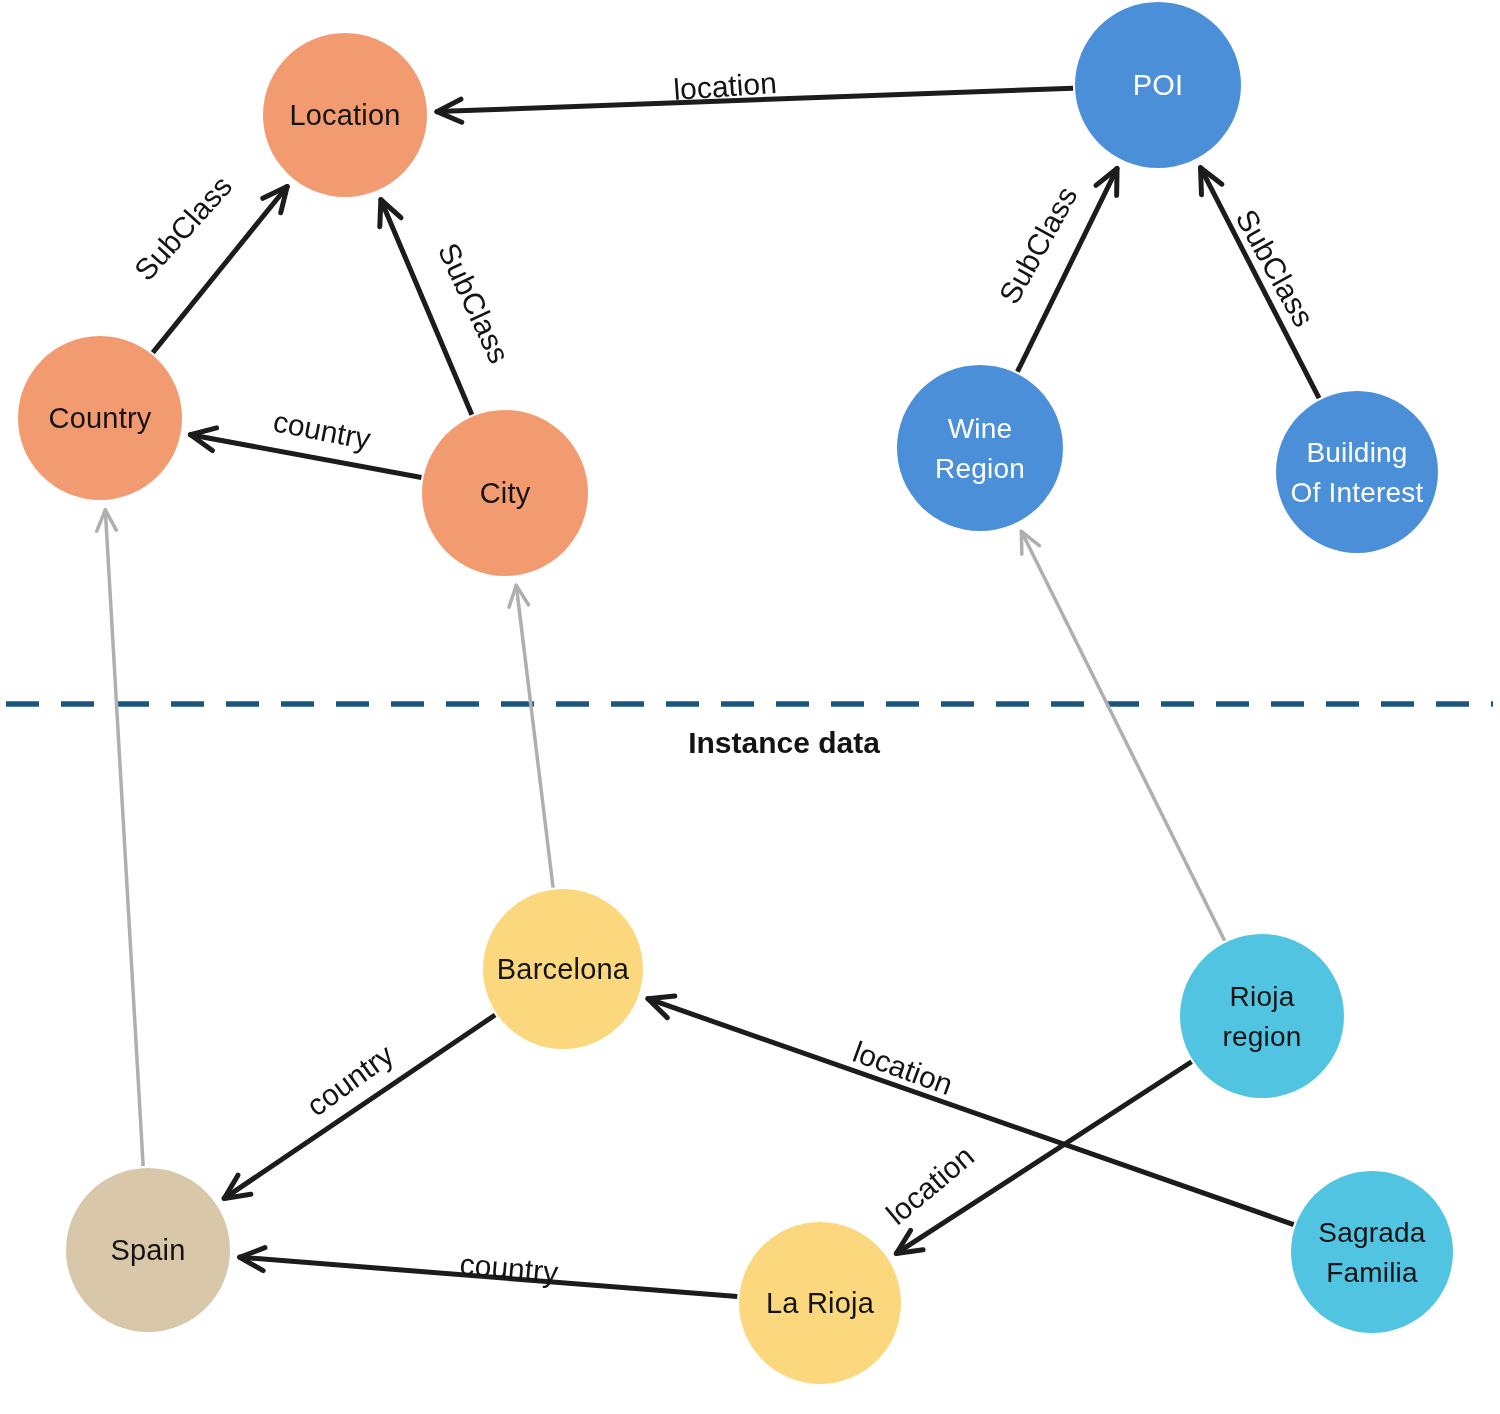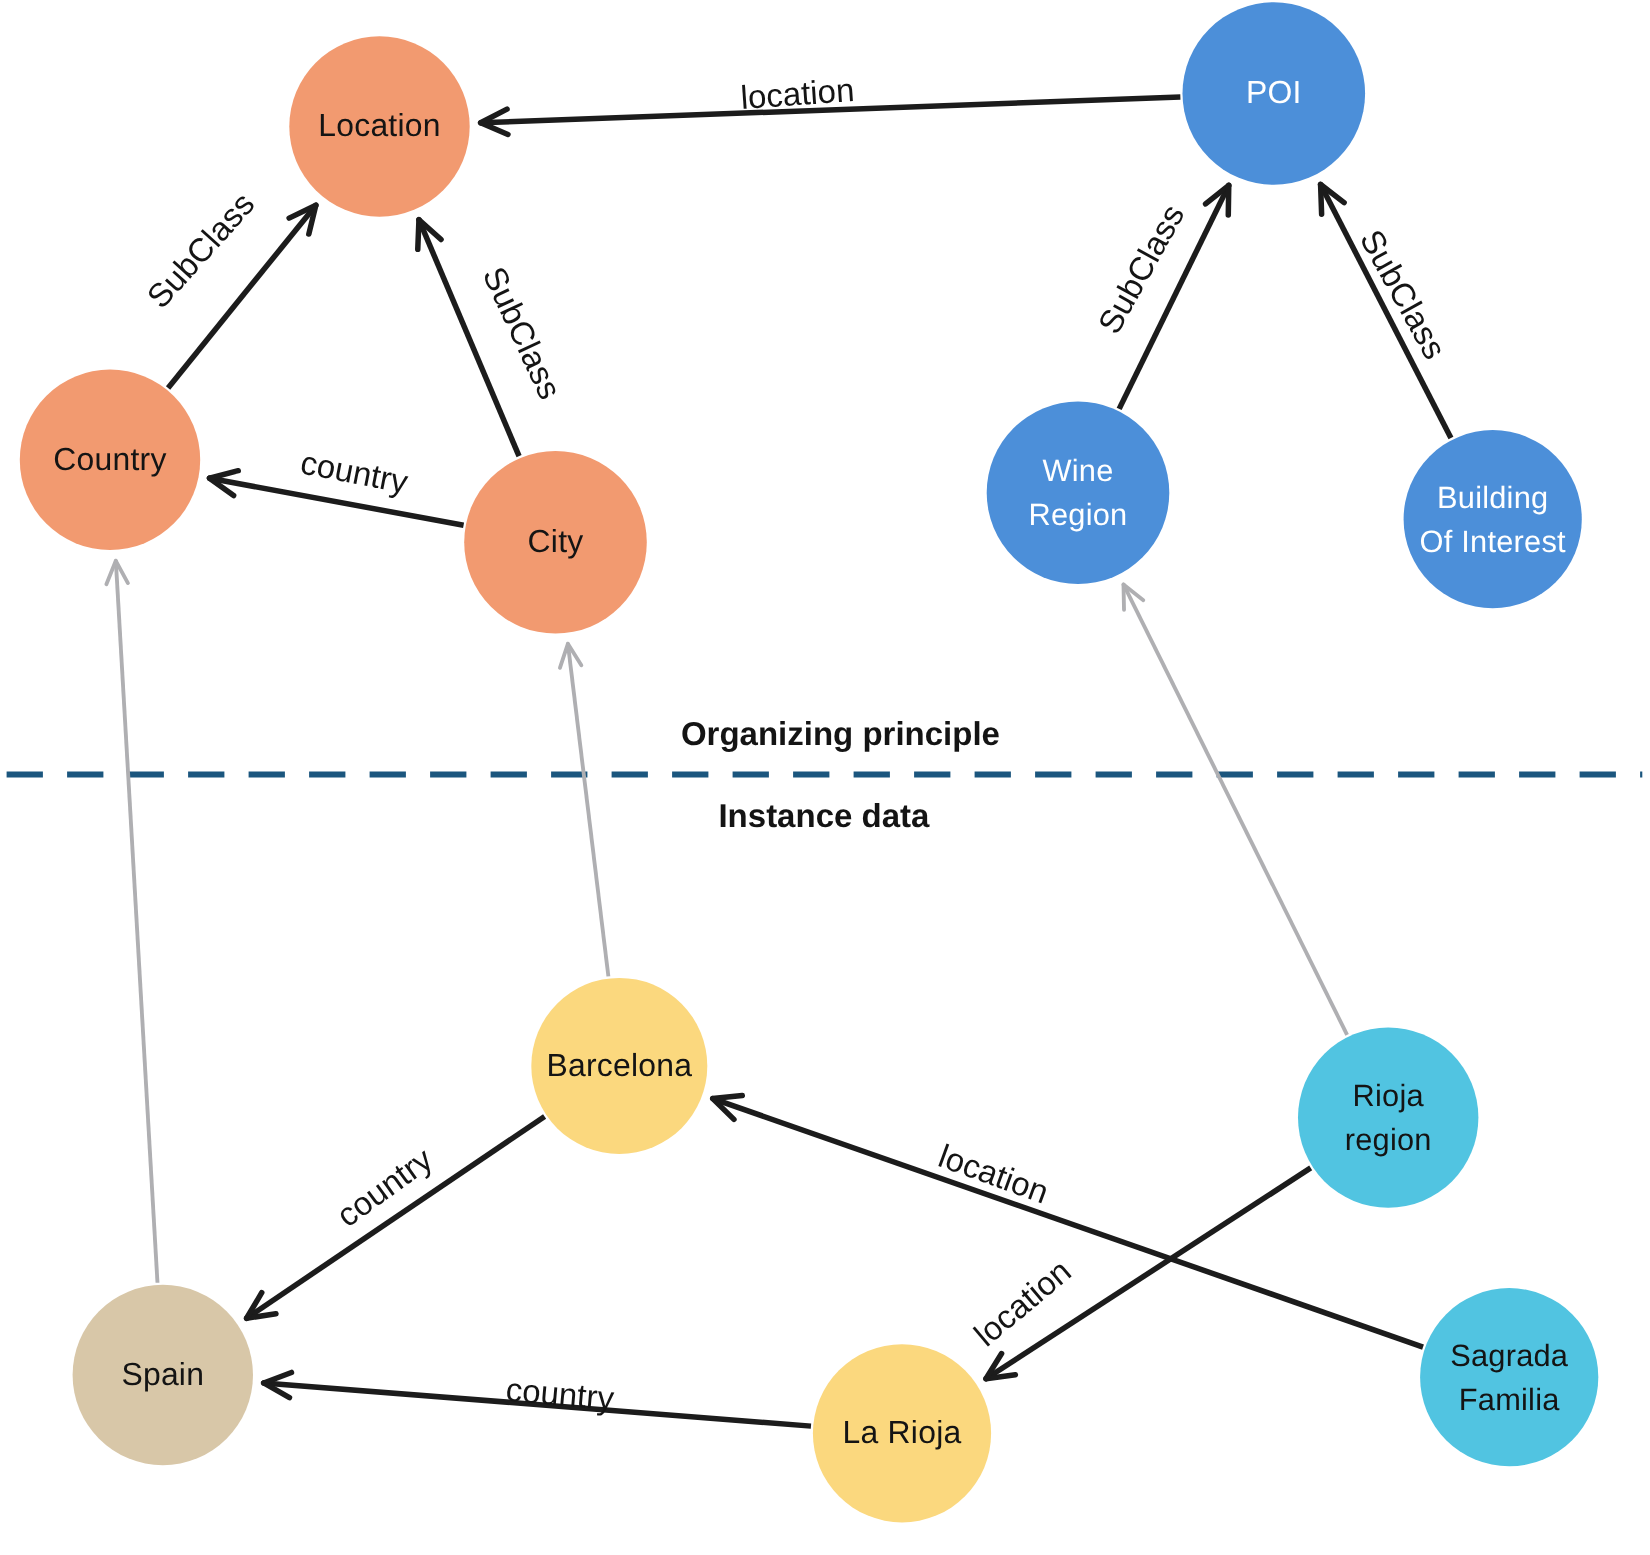--- a/index.html
+++ b/index.html
@@ -151,15 +151,14 @@
       <g>
         <circle cx="820" cy="1303" r="81" fill="#FBD87E"></circle>
         <text x="820" y="1303" text-anchor="middle" dominant-baseline="central" font-size="29" class="node-label" fill="#141414">La Rioja</text>
       </g>
       <g>
         <circle cx="1372" cy="1252" r="81" fill="#51C4E1"></circle>
         <text x="1372" y="1232" text-anchor="middle" dominant-baseline="central" font-size="28" class="node-label" fill="#141414">Sagrada</text>
         <text x="1372" y="1272" text-anchor="middle" dominant-baseline="central" font-size="28" class="node-label" fill="#141414">Familia</text>
       </g>
     </svg>
-  <div class="divider-label" id="label-above" style="left: 764px; top: 668px;">Organizing principle</div>
-  <div class="divider-label" id="label-below" style="left: 749px; top: 743px;">Instance data</div>
+  <div class="divider-label" id="label-below" style="left: 784px; top: 743px;">Instance data</div>
 </div>
 
 </body></html>

